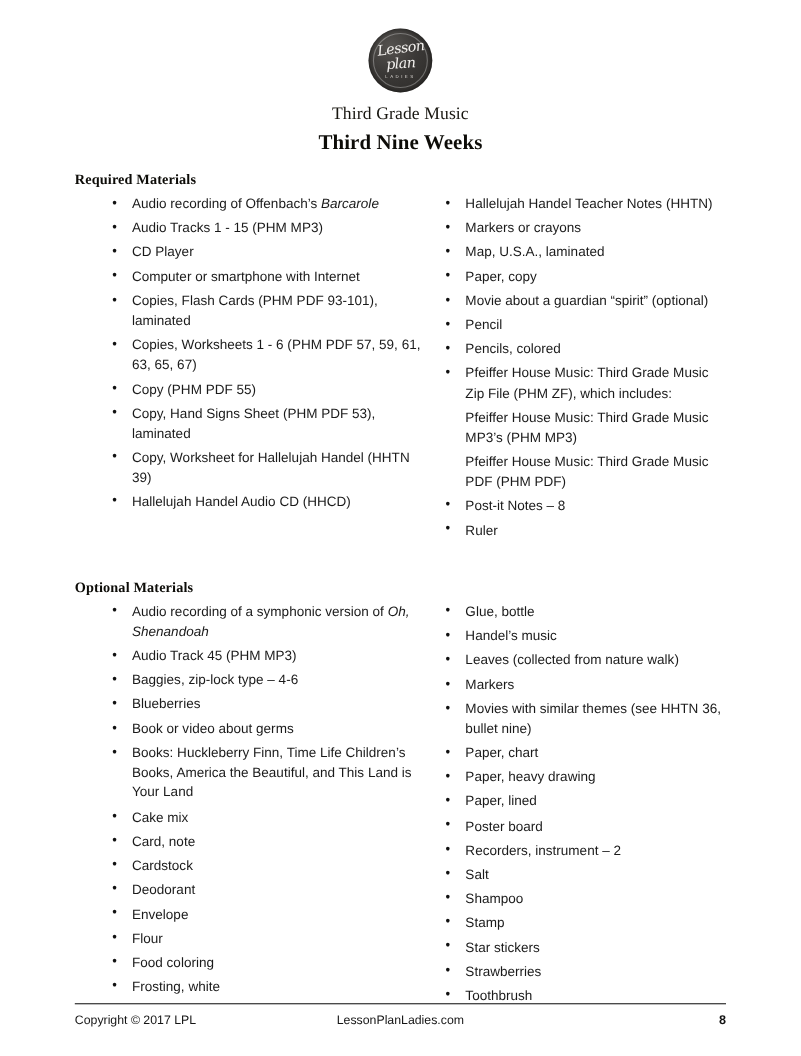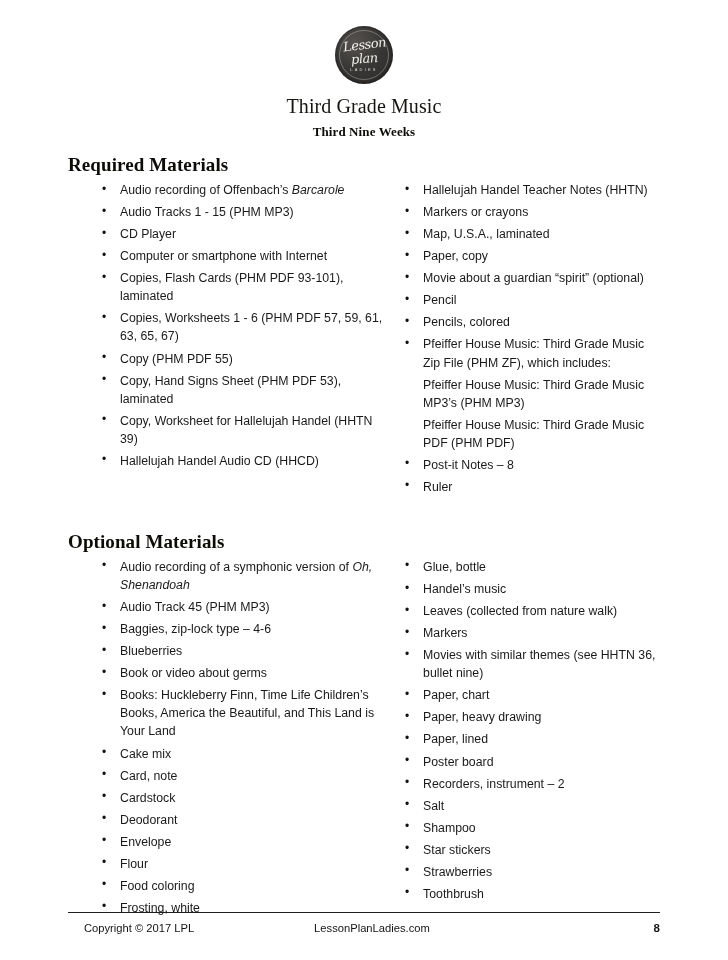--- a/index.html
+++ b/index.html
@@ -73,46 +73,46 @@
   .logo-badge .s3 {
     font-family: "Liberation Sans", sans-serif;
     font-size: 4px;
     letter-spacing: 2.2px;
     color: #ddd9d4;
     margin-top: 3px;
   }
 
   .doc-subtitle {
     font-family: "Liberation Serif", serif;
-    font-size: 20px;
+    font-size: 16px;
     font-weight: 400;
     margin: 11px 0 0 0;
     letter-spacing: .1px;
     color: #17150f;
   }
   .doc-title {
     font-family: "Liberation Serif", serif;
-    font-size: 13px;
+    font-size: 19px;
     font-weight: 700;
     margin: 6px 0 0 0;
     letter-spacing: .1px;
     color: #0d0c08;
   }
 
   
   .section {
     margin-top: 14px;
   }
   .section.optional {
     margin-top: 31px;
   }
   .section-heading {
     font-family: "Liberation Serif", serif;
     font-weight: 700;
-    font-size: 19px;
+    font-size: 13px;
     color: #0d0c08;
     margin: 0 0 5px 0;
     letter-spacing: .1px;
   }
 
   .columns {
     display: flex;
     align-items: flex-start;
   }
   .col {
@@ -157,21 +157,20 @@
   .footer-rule {
     border: 0;
     border-top: 1px solid #1f1f1f;
     margin: 0 0 9px 0;
   }
   .footer-row {
     display: flex;
     align-items: center;
     font-size: 11.2px;
     color: #141414;
-    margin-left: 16px;
   }
   .footer-left   { width: 33.33%; text-align: left; }
   .footer-center { width: 33.33%; text-align: center; }
   .footer-right  { width: 33.33%; text-align: right; font-weight: 700; font-size: 11.5px; }
 </style>
 </head>
 <body>
 
 <div class="page">
 
@@ -252,20 +251,21 @@
             <li><span>Leaves (collected from nature walk)</span></li>
             <li><span>Markers</span></li>
             <li><span>Movies with similar themes (see HHTN 36, bullet nine)</span></li>
             <li><span>Paper, chart</span></li>
             <li><span>Paper, heavy drawing</span></li>
             <li><span>Paper, lined</span></li>
             <li><span>Poster board</span></li>
             <li><span>Recorders, instrument – 2</span></li>
             <li><span>Salt</span></li>
             <li><span>Shampoo</span></li>
+            <li><span>Stamp</span></li>
             <li><span>Star stickers</span></li>
             <li><span>Strawberries</span></li>
             <li><span>Toothbrush</span></li>
           </ul>
       </div>
     </div>
   </div>
 
   <div class="footer">
     <hr class="footer-rule">

